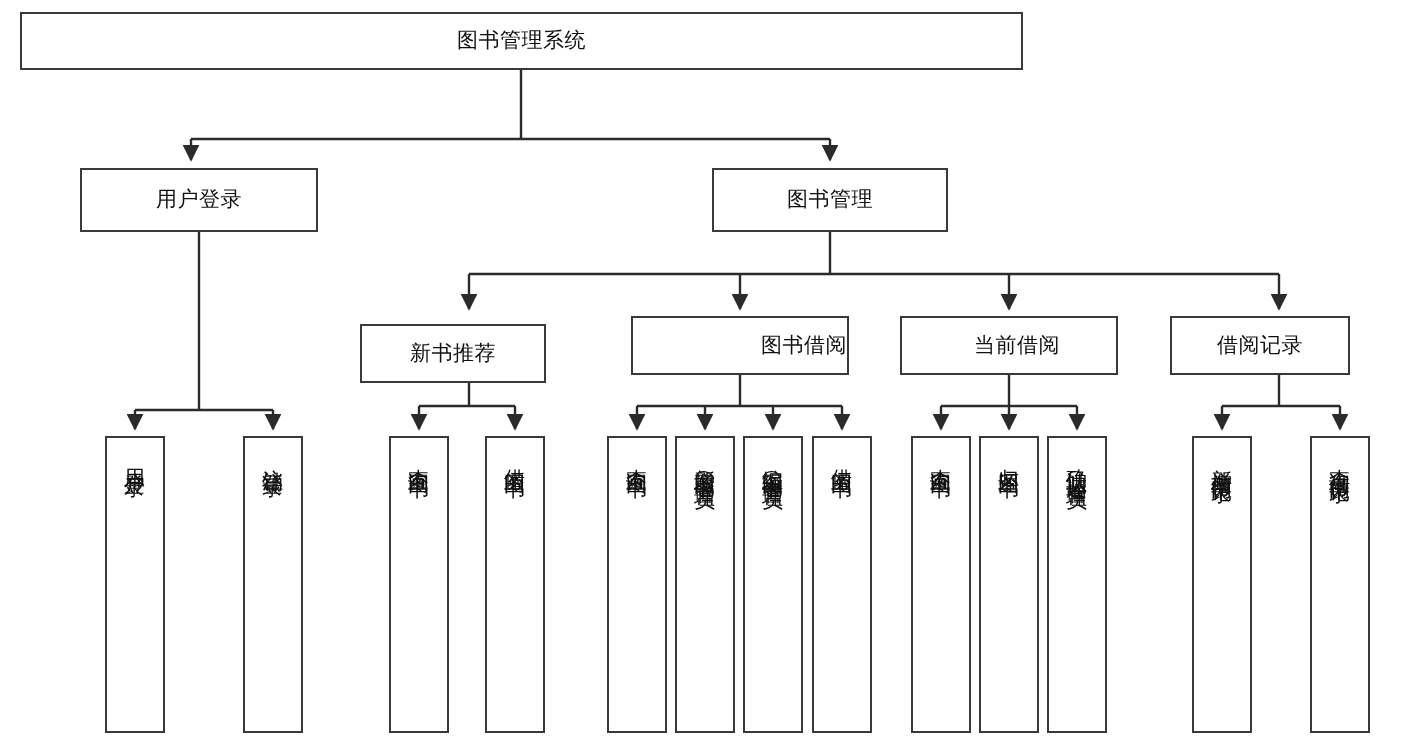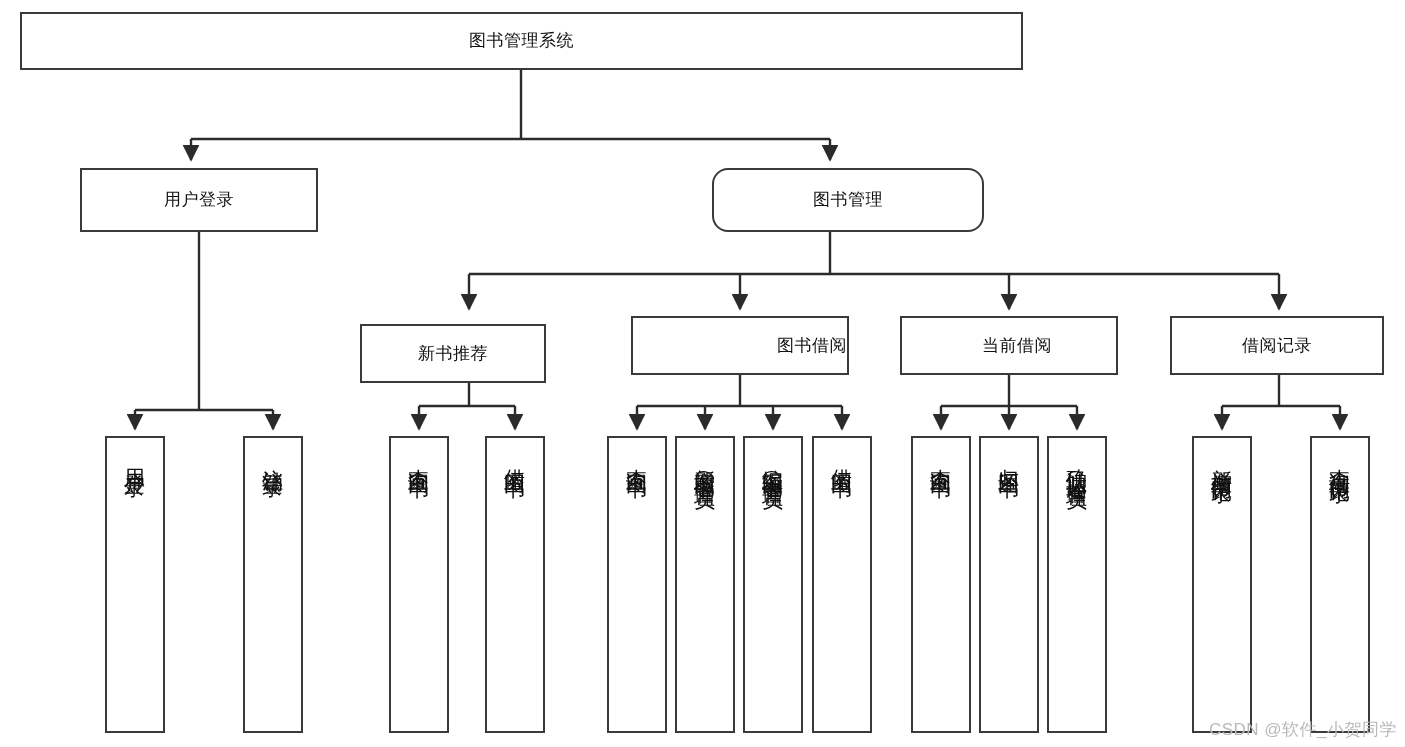--- a/index.html
+++ b/index.html
@@ -38,21 +38,21 @@
     z-index: 2;
   }
   .node .label {
     display: block;
     text-align: center;
     line-height: 1.12;
     letter-spacing: 0.5px;
   }
   
   .node.horiz .label {
-    font-size: 17px;
+    font-size: 21px;
     white-space: nowrap;
     font-family: Liberation Serif, serif;
   }
   
   .node.vert {
     align-items: flex-start;
     padding-top: 14px;
   }
   .node.vert .label {
     writing-mode: vertical-rl;
@@ -128,34 +128,34 @@
     </g>
   </svg>
 
   <div class="node horiz" style="left:20px; top:12px; width:1003px; height:58px;">
     <span class="label">图书管理系统</span>
   </div>
 
   <div class="node horiz" style="left:80px; top:168px; width:238px; height:64px;">
     <span class="label">用户登录</span>
   </div>
-  <div class="node horiz" style="left:712px; top:168px; width:272px; height:64px;border-radius:16px;">
+  <div class="node horiz" style="left:712px; top:168px; width:236px; height:64px;">
     <span class="label">图书管理</span>
   </div>
 
   <div class="node horiz" style="left:360px; top:324px; width:186px; height:59px;">
     <span class="label">新书推荐</span>
   </div>
   <div class="node horiz" style="left:631px; top:316px; width:218px; height:59px;justify-content:flex-end;">
     <span class="label">图书借阅</span>
   </div>
   <div class="node horiz" style="left:900px; top:316px; width:218px; height:59px;padding-left:16px;">
     <span class="label">当前借阅</span>
   </div>
-  <div class="node horiz" style="left:1170px; top:316px; width:214px; height:59px;">
+  <div class="node horiz" style="left:1170px; top:316px; width:180px; height:59px;">
     <span class="label">借阅记录</span>
   </div>
 
   <div class="node vert" style="left:105px; top:436px; width:60px; height:297px;">
     <span class="label">用户登录</span>
   </div>
   <div class="node vert" style="left:243px; top:436px; width:60px; height:297px;">
     <span class="label">注销登录</span>
   </div>
 
@@ -189,15 +189,14 @@
     <span class="label">确认归还（管理员）</span>
   </div>
 
   <div class="node vert" style="left:1192px; top:436px; width:60px; height:297px;">
     <span class="label">新增借阅记录</span>
   </div>
   <div class="node vert" style="left:1310px; top:436px; width:60px; height:297px;">
     <span class="label">查询借阅记录</span>
   </div>
 
-  <div class="watermark">CSDN @软件_小贺同学</div>
 
 </div>
 
 </body></html>

